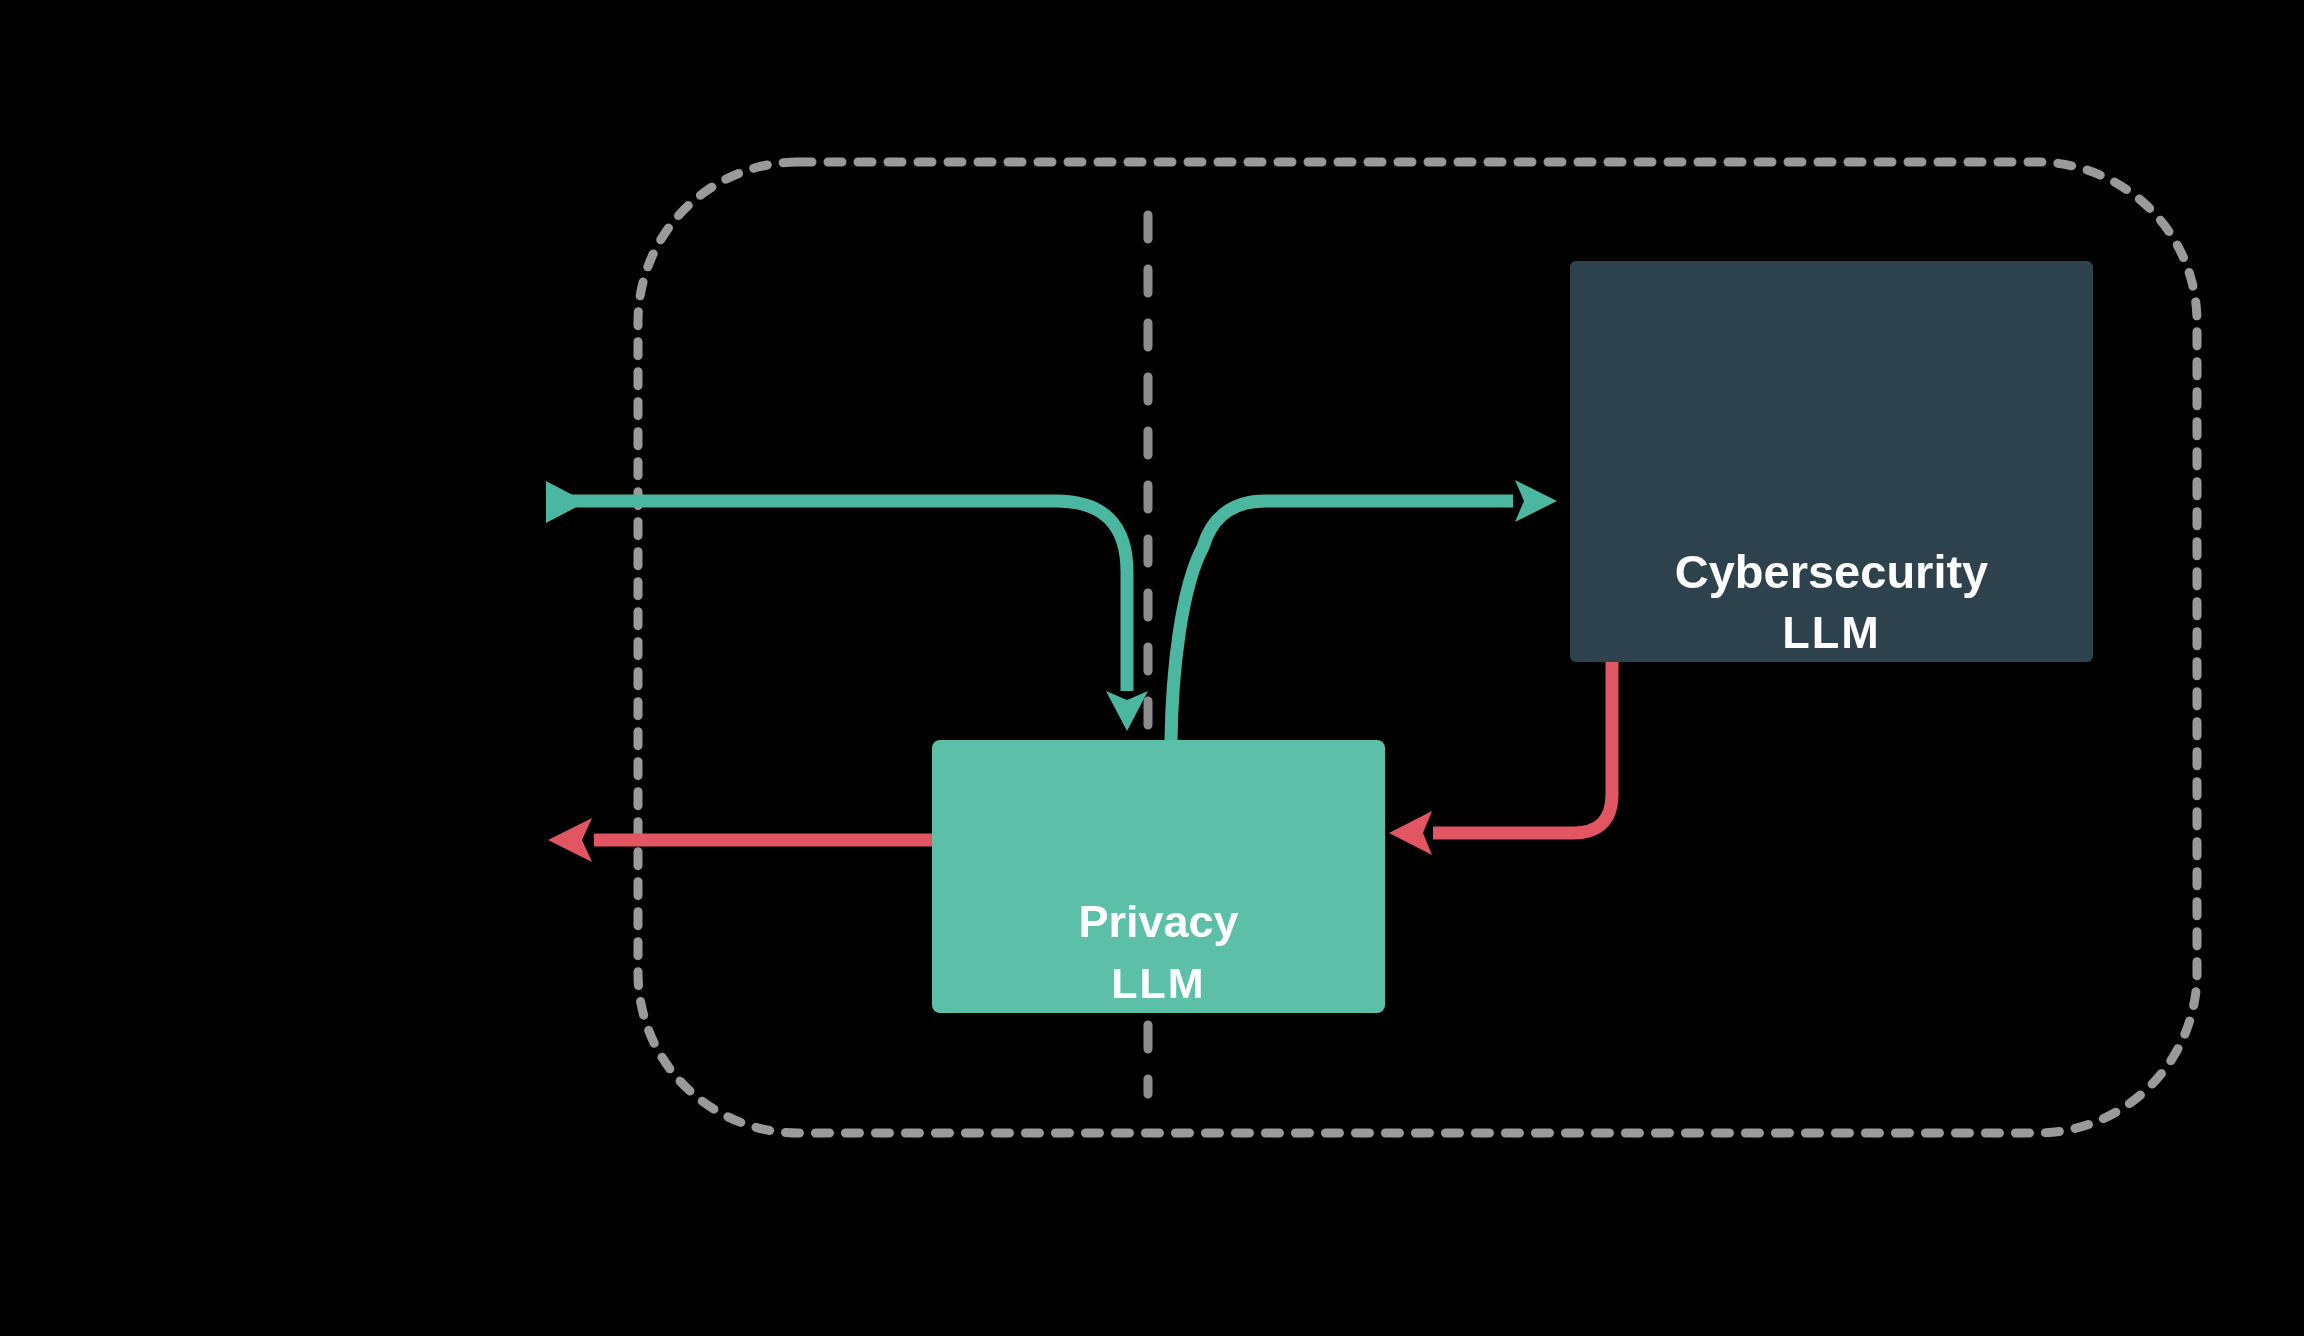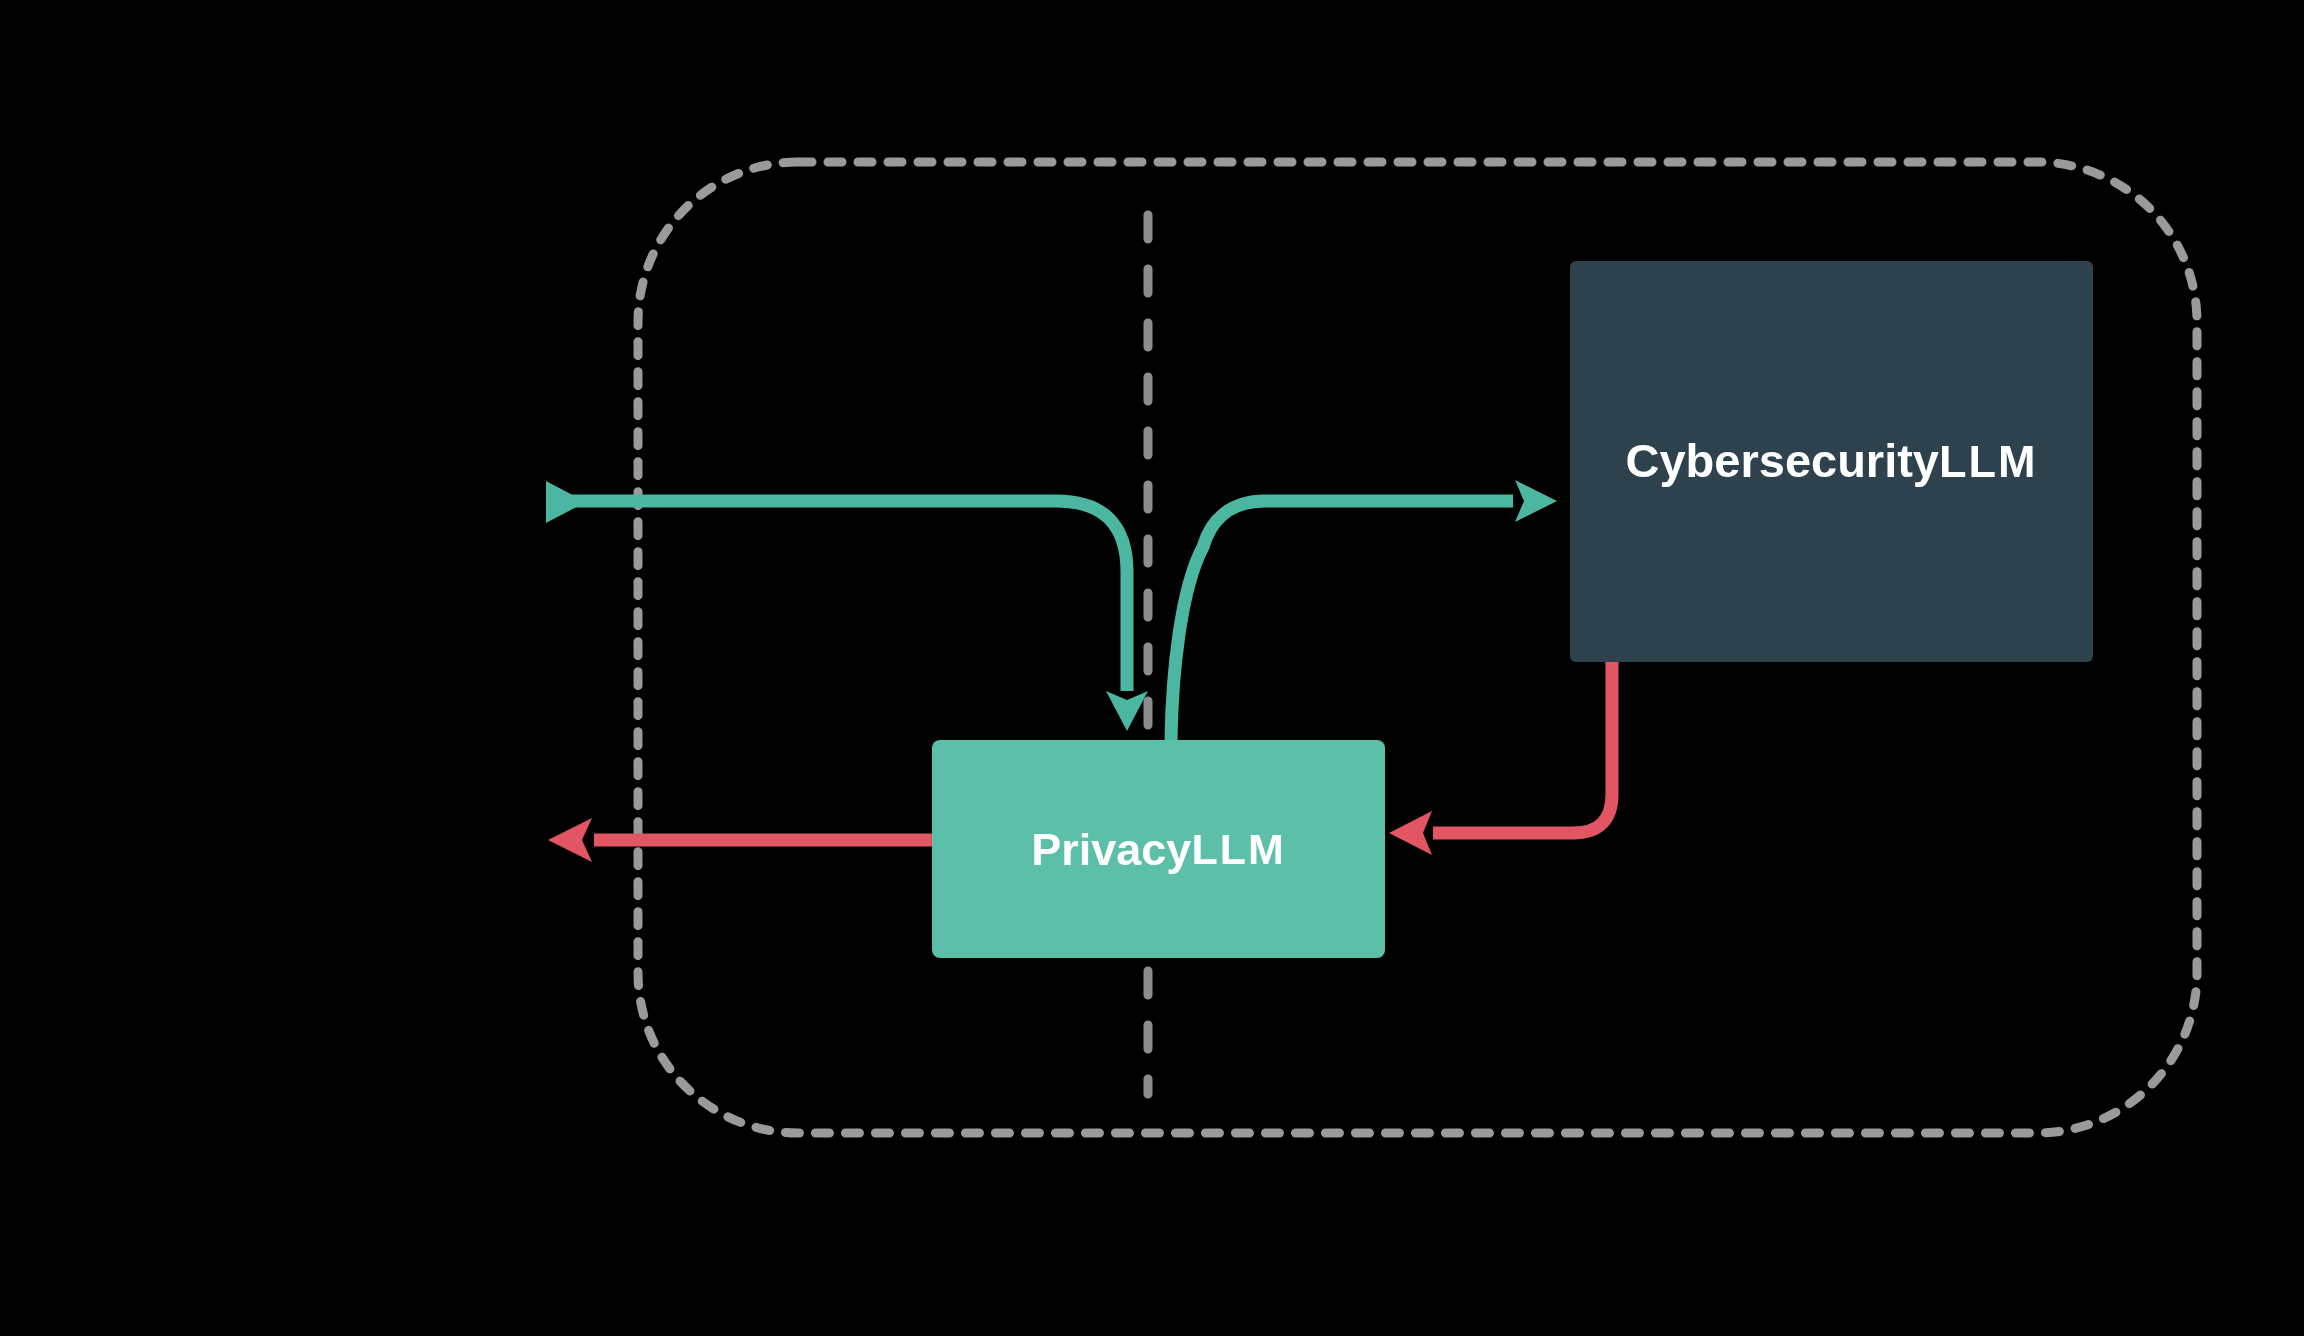--- a/index.html
+++ b/index.html
@@ -16,43 +16,43 @@
     font-family: "Liberation Sans", "DejaVu Sans", sans-serif;
   }
   #diagram-svg {
     position: absolute;
     left: 0;
     top: 0;
   }
   .node {
     position: absolute;
     display: flex;
-    flex-direction: row;
+    flex-direction: column;
     align-items: center;
-    justify-content: center;
+    justify-content: flex-end;
     color: #ffffff;
     text-align: center;
   }
   .node .title { font-weight: bold; }
   .node .subtitle { font-weight: bold; letter-spacing: 2px; }
   #node-cybersecurity {
     left: 1570px;
     top: 261px;
     width: 523px;
     height: 401px;
     background: #2e424d;
     border-radius: 6px;
   }
   #node-cybersecurity .title { font-size: 47px; line-height: 1.32; }
   #node-cybersecurity .subtitle { font-size: 45px; line-height: 1.32; }
   #node-privacy {
     left: 932px;
     top: 740px;
     width: 453px;
-    height: 218px;
+    height: 273px;
     background: #5cc0a8;
     border-radius: 8px;
   }
   #node-privacy .title { font-size: 45px; line-height: 1.4; }
   #node-privacy .subtitle { font-size: 43px; line-height: 1.4; }
 </style>
 </head>
 <body>
 
 <div id="canvas">

